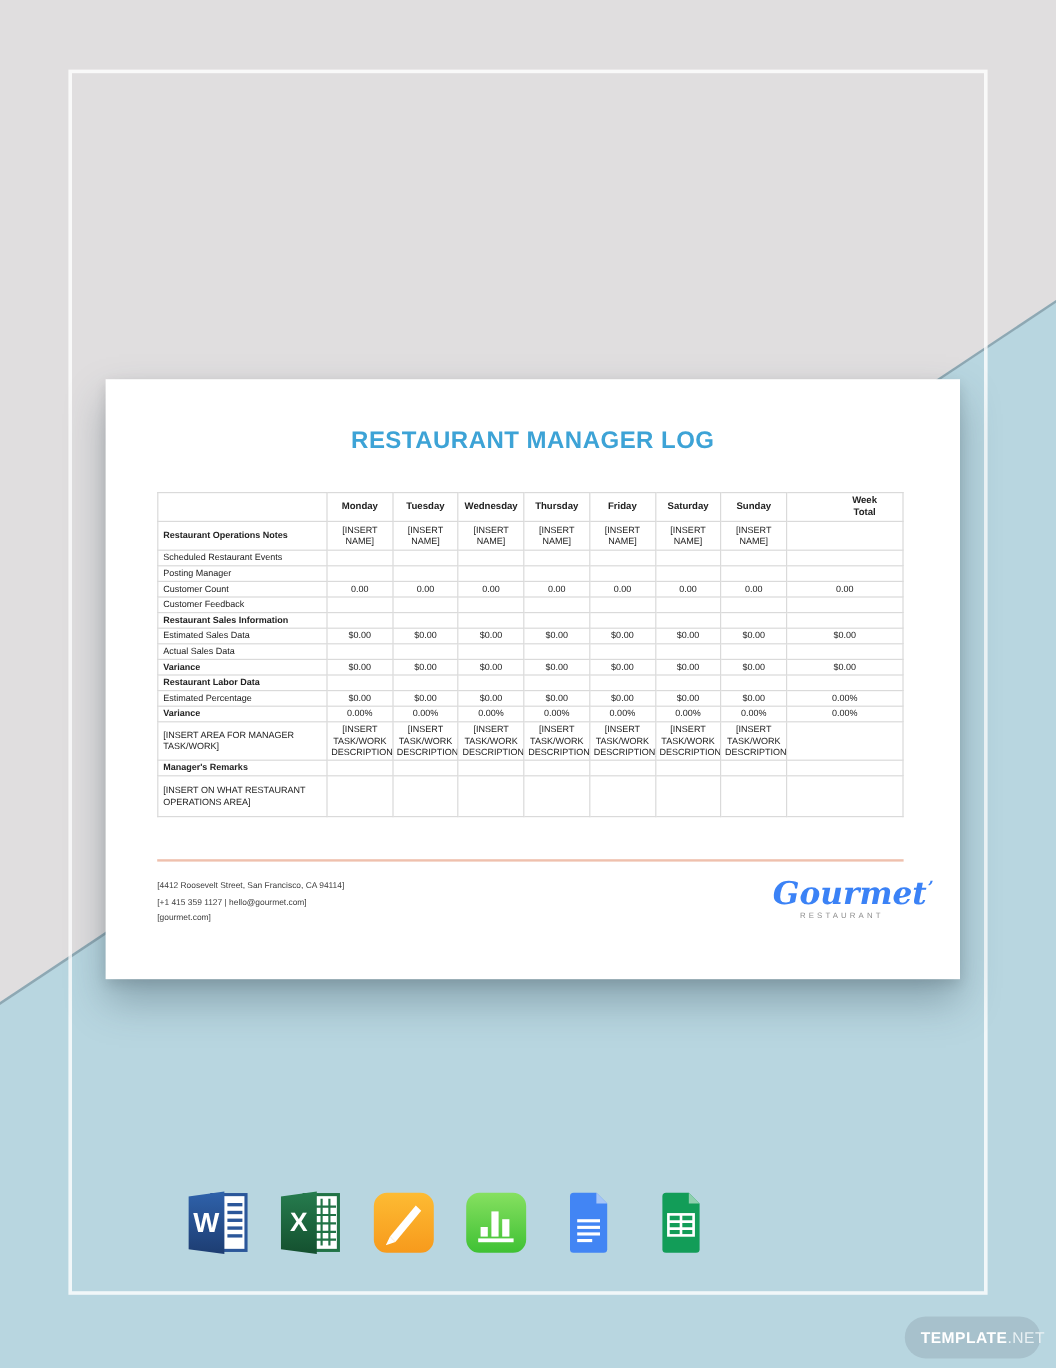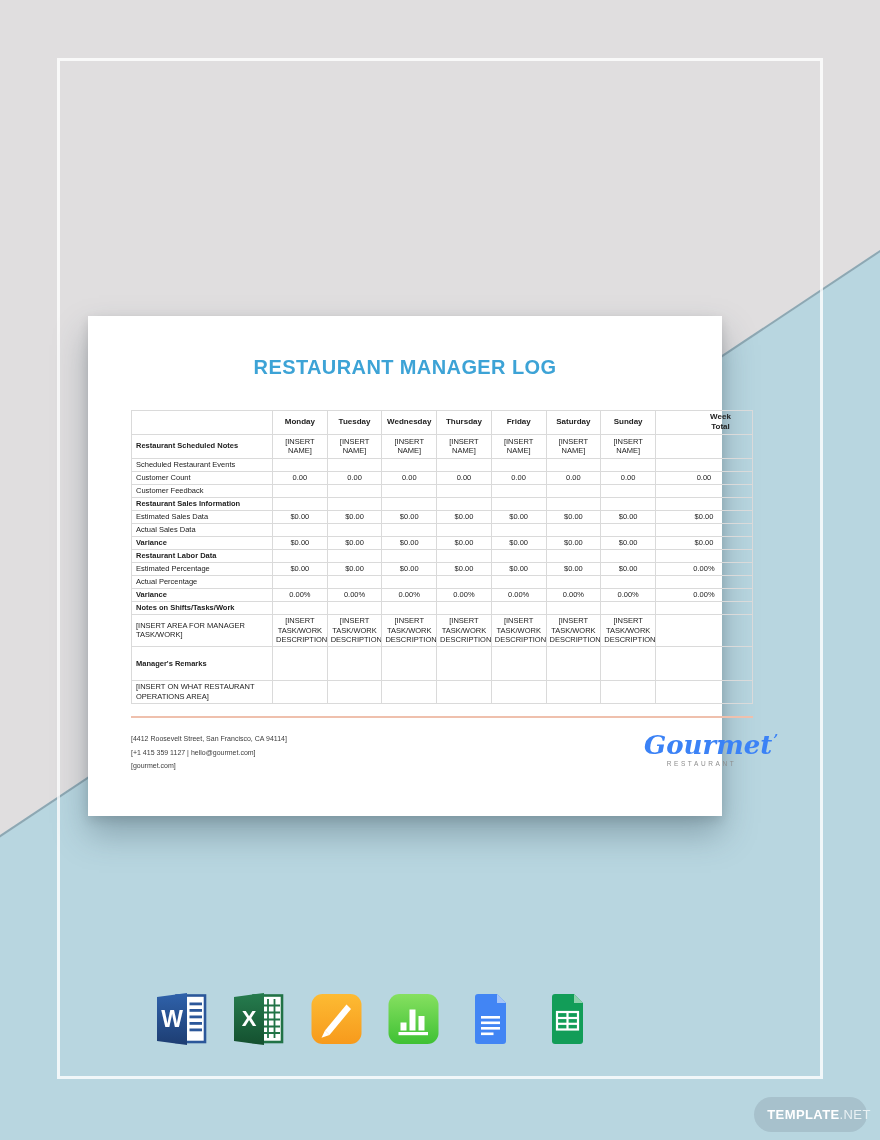--- a/index.html
+++ b/index.html
@@ -25,21 +25,21 @@
     position:absolute;
     left:57px;top:58px;
     width:766px;height:1021px;
     border:3px solid rgba(255,255,255,.8);
     box-sizing:border-box;
   }
   
   .document{
     position:absolute;
     left:88px;top:316px;
-    width:634px;height:500px;
+    width:712px;height:500px;
     background:#ffffff;
     box-shadow:0 18px 32px rgba(45,70,82,.35), 0 4px 10px rgba(0,0,0,.12);
   }
   .doc-title{
     position:absolute;
     left:0;top:40px;width:100%;
     text-align:center;
     font-size:20px;font-weight:bold;
     letter-spacing:.4px;
     color:#3da3d6;
@@ -142,21 +142,21 @@
           <td class="day-h">Tuesday</td>
           <td class="day-h">Wednesday</td>
           <td class="day-h">Thursday</td>
           <td class="day-h">Friday</td>
           <td class="day-h">Saturday</td>
           <td class="day-h">Sunday</td>
           <td class="day-h week">Week
 Total</td>
         </tr>
         <tr>
-          <td class="lab b">Restaurant Scheduled Notes</td>
+          <td class="lab b">Restaurant Operations Notes</td>
           <td class="val">[INSERT
 NAME]</td>
           <td class="val">[INSERT
 NAME]</td>
           <td class="val">[INSERT
 NAME]</td>
           <td class="val">[INSERT
 NAME]</td>
           <td class="val">[INSERT
 NAME]</td>
@@ -171,20 +171,31 @@
           <td class="val"></td>
           <td class="val"></td>
           <td class="val"></td>
           <td class="val"></td>
           <td class="val"></td>
           <td class="val"></td>
           <td class="val"></td>
           <td class="val"></td>
         </tr>
         <tr>
+          <td class="lab">Posting Manager</td>
+          <td class="val"></td>
+          <td class="val"></td>
+          <td class="val"></td>
+          <td class="val"></td>
+          <td class="val"></td>
+          <td class="val"></td>
+          <td class="val"></td>
+          <td class="val"></td>
+        </tr>
+        <tr>
           <td class="lab">Customer Count</td>
           <td class="val">0.00</td>
           <td class="val">0.00</td>
           <td class="val">0.00</td>
           <td class="val">0.00</td>
           <td class="val">0.00</td>
           <td class="val">0.00</td>
           <td class="val">0.00</td>
           <td class="val">0.00</td>
         </tr>
@@ -259,51 +270,29 @@
           <td class="val">$0.00</td>
           <td class="val">$0.00</td>
           <td class="val">$0.00</td>
           <td class="val">$0.00</td>
           <td class="val">$0.00</td>
           <td class="val">$0.00</td>
           <td class="val">$0.00</td>
           <td class="val">0.00%</td>
         </tr>
         <tr>
-          <td class="lab">Actual Percentage</td>
-          <td class="val"></td>
-          <td class="val"></td>
-          <td class="val"></td>
-          <td class="val"></td>
-          <td class="val"></td>
-          <td class="val"></td>
-          <td class="val"></td>
-          <td class="val"></td>
-        </tr>
-        <tr>
           <td class="lab b">Variance</td>
           <td class="val">0.00%</td>
           <td class="val">0.00%</td>
           <td class="val">0.00%</td>
           <td class="val">0.00%</td>
           <td class="val">0.00%</td>
           <td class="val">0.00%</td>
           <td class="val">0.00%</td>
           <td class="val">0.00%</td>
-        </tr>
-        <tr>
-          <td class="lab b">Notes on Shifts/Tasks/Work</td>
-          <td class="val"></td>
-          <td class="val"></td>
-          <td class="val"></td>
-          <td class="val"></td>
-          <td class="val"></td>
-          <td class="val"></td>
-          <td class="val"></td>
-          <td class="val"></td>
         </tr>
         <tr>
           <td class="lab">[INSERT AREA FOR MANAGER TASK/WORK]</td>
           <td class="val">[INSERT
 TASK/WORK
 DESCRIPTION]</td>
           <td class="val">[INSERT
 TASK/WORK
 DESCRIPTION]</td>
           <td class="val">[INSERT

